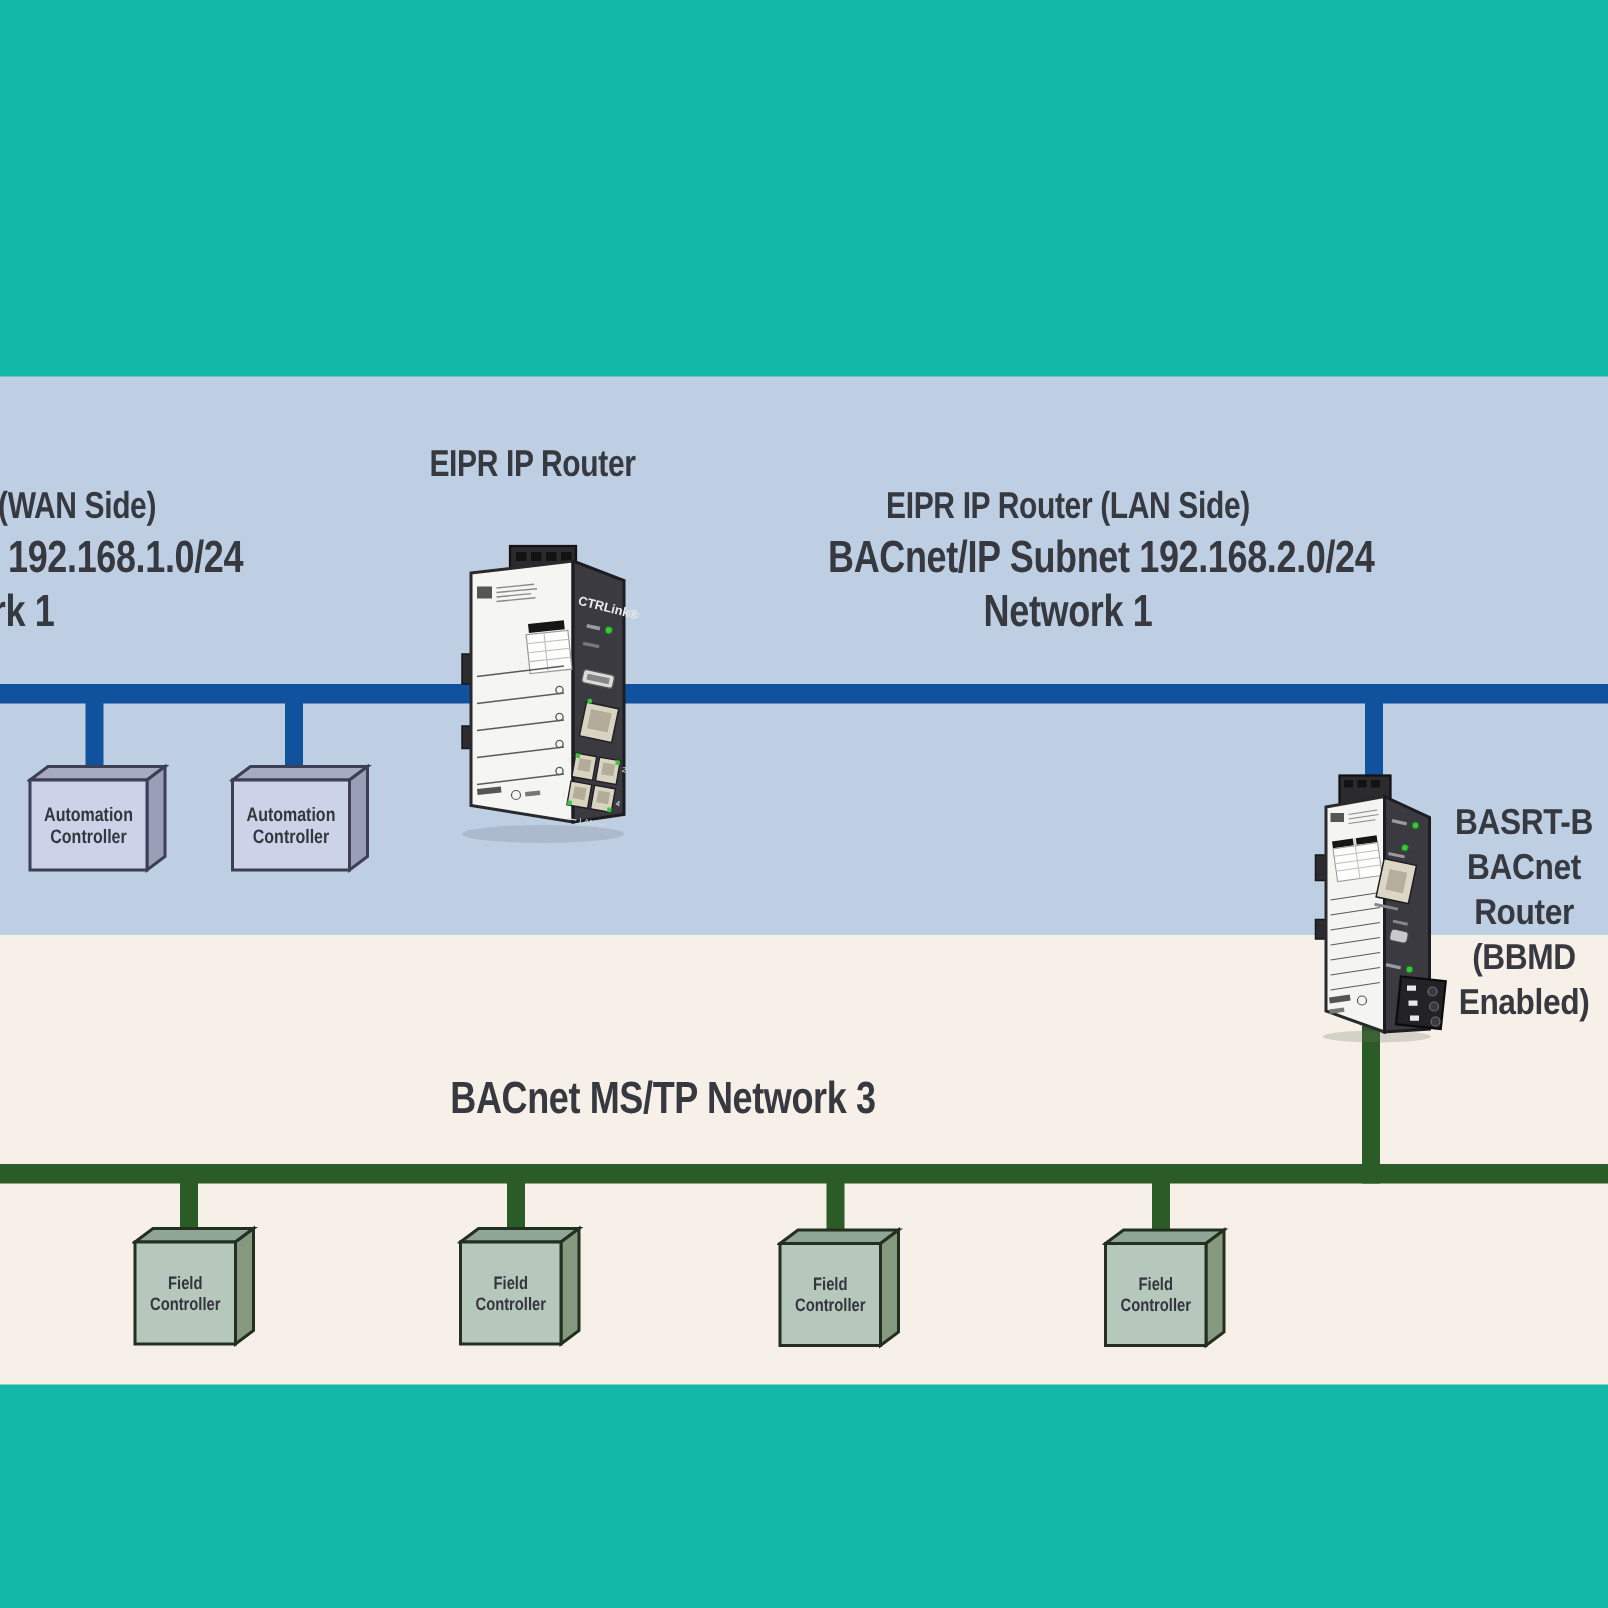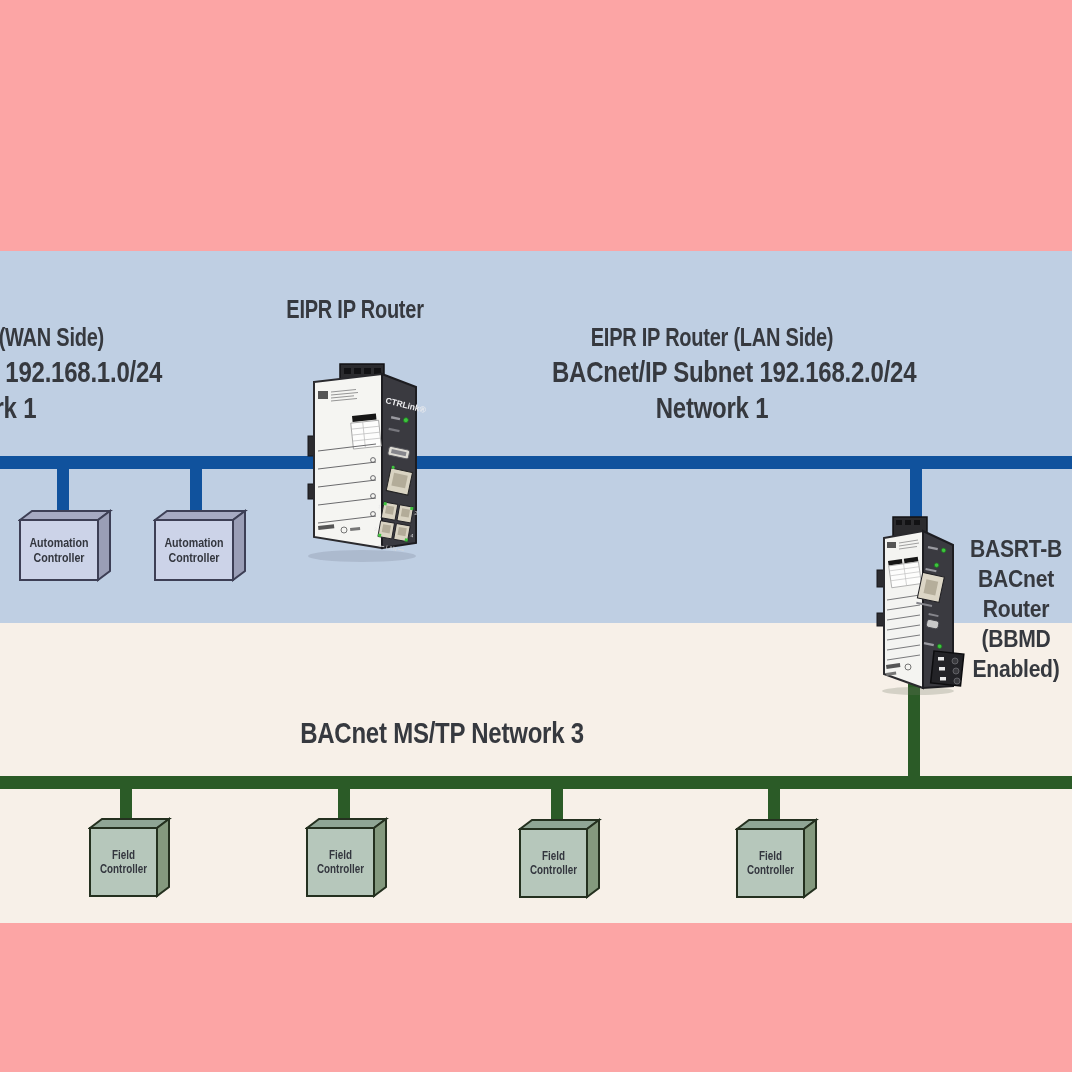--- a/index.html
+++ b/index.html
@@ -1,17 +1,17 @@
 <!DOCTYPE html>
 <html><head>
 <meta charset="utf-8">
 <style>
   html,body{margin:0;padding:0;background:#ffffff;}
   .canvas{
-    position:relative;width:1072px;height:1072px;overflow:hidden;background:#fca5a5;
+    position:relative;width:1072px;height:1072px;overflow:hidden;background:#14b8a6;
     font-family:"Liberation Sans",sans-serif;color:#36393f;
   }
   .band{position:absolute;left:0;width:1072px;}
   .band-ip{top:251px;height:372px;background:#bfcfe3;}
   .band-mstp{top:623px;height:300px;background:#f7f0e8;}
   .bus{position:absolute;left:0;width:1072px;height:13px;}
   .bus-ip{top:456px;background:#10529d;}
   .bus-mstp{top:776px;background:#2b5b27;}
   .drop{position:absolute;width:12px;}
   .drop-ip{background:#10529d;}

